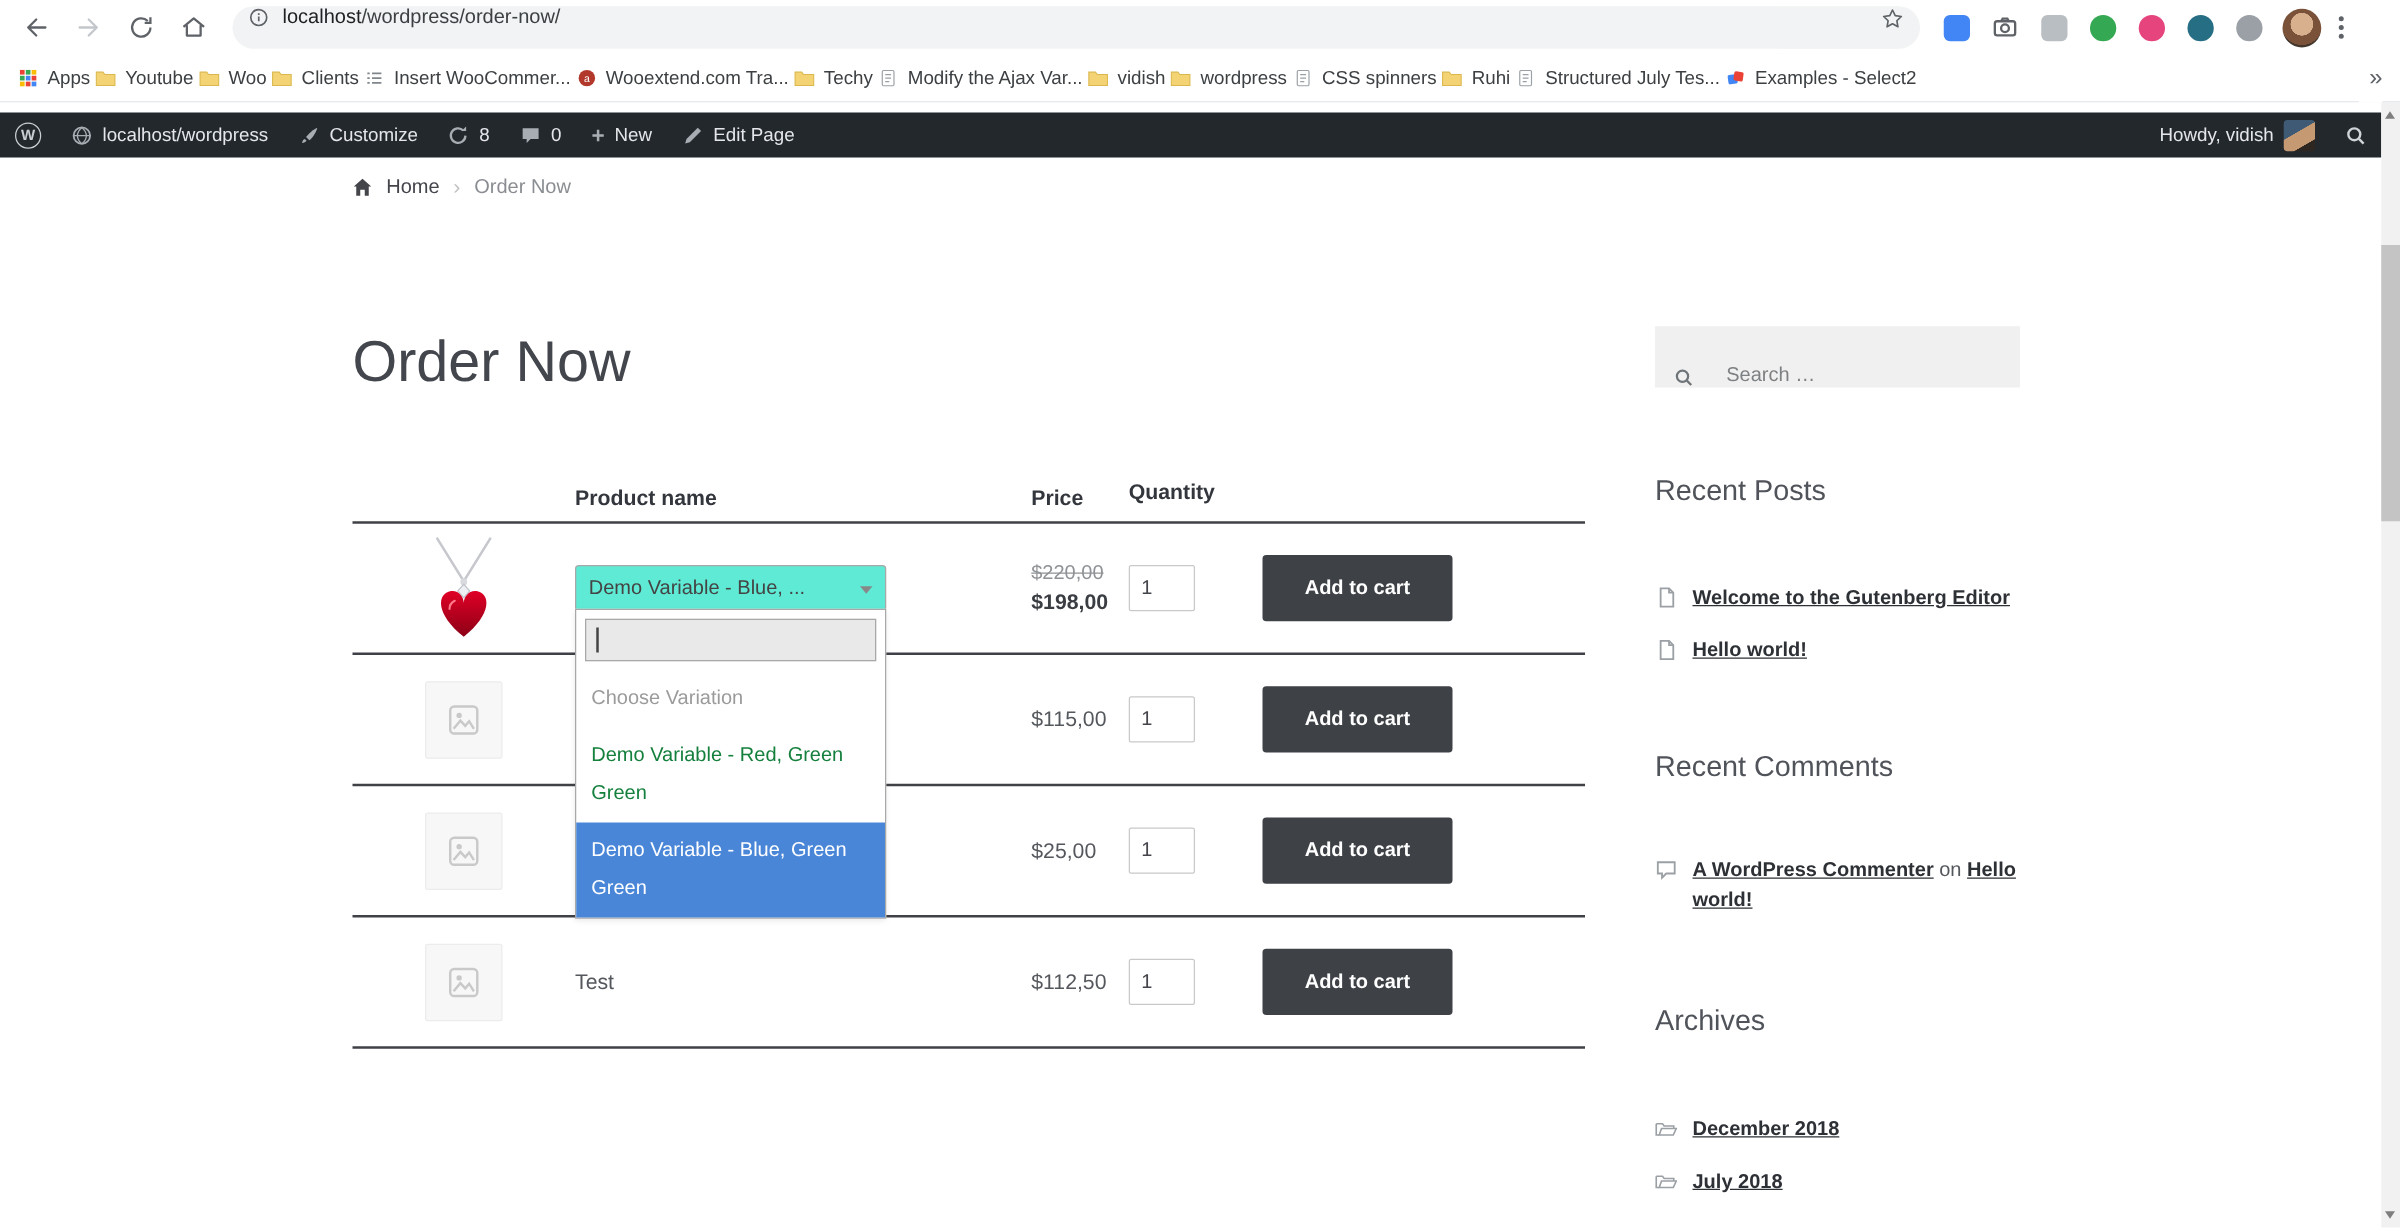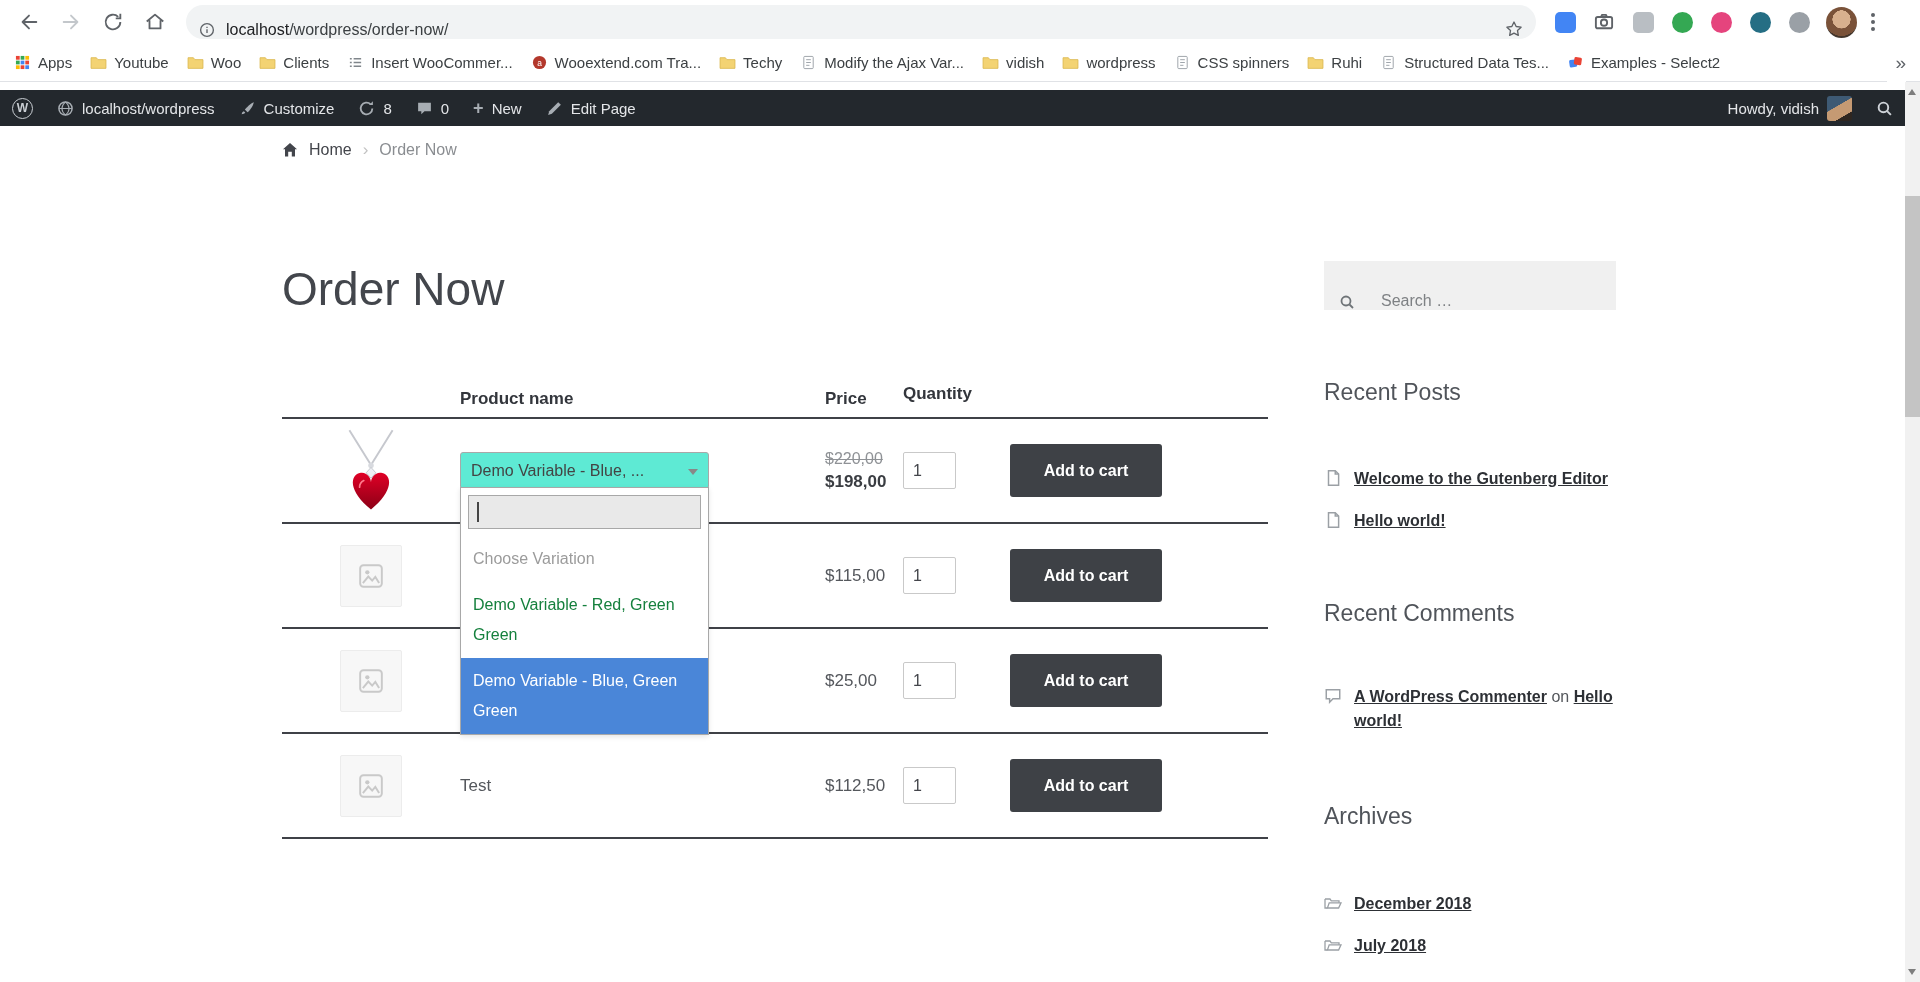--- a/index.html
+++ b/index.html
@@ -4,38 +4,38 @@
 <style>
 *{margin:0;padding:0;box-sizing:border-box}
 html,body{width:1920px;height:982px;overflow:hidden;background:#fff;font-family:"Liberation Sans",sans-serif}
 svg.i{display:block;width:100%;height:100%}
 
 
 .toolbar{position:absolute;top:0;left:0;right:0;height:44px;background:#fff;display:flex;align-items:center;padding:0 10px}
 .navs{display:flex;align-items:center;gap:20px;margin:0 8px}
 .tbi{width:22px;height:22px;color:#5f6368}
 .tbi.disabled{color:#c3c7cb}
-.omnibox{margin-left:12px;width:1350px;height:34px;border-radius:17px;background:#f1f3f4;display:flex;align-items:flex-end;padding:0 12px;gap:10px}
+.omnibox{margin-left:12px;width:1350px;height:34px;border-radius:17px;background:#f1f3f4;display:flex;align-items:flex-start;padding:0 12px;gap:10px}
 .omni-ic{width:18px;height:18px;color:#5f6368;flex-shrink:0}
 .omni-url{flex:1;font-size:16px;color:#202124;white-space:nowrap;overflow:hidden}
 .omni-url .path{color:#3c4043}
 .star{width:20px;height:20px;color:#5f6368;flex-shrink:0}
 .exts{display:flex;align-items:center;gap:13px;margin-left:16px}
 .ext{width:26px;height:26px;display:flex;align-items:center;justify-content:center}
 .shape-sq{width:21px;height:21px;border-radius:5px}
 .shape-ci{width:21px;height:21px;border-radius:50%}
 .ext svg{width:20px;height:20px;color:#5f6368}
 .chrome-avatar{width:31px;height:31px;border-radius:50%;margin-left:14px;flex-shrink:0;
   background:radial-gradient(circle at 50% 40%,#d8b08e 0 37%,#7a5239 38% 68%,#43362c 69%)}
 .kebab{display:flex;flex-direction:column;gap:3px;margin:0 12px 0 14px}
 .kebab i{width:4px;height:4px;border-radius:50%;background:#5f6368;display:block}
 
 
 .bmbar{position:absolute;top:44px;left:0;right:0;height:38px;background:#fff;border-bottom:1px solid #e0e2e6;
-  display:flex;align-items:center;gap:18px;padding:0 14px;overflow:hidden}
+  display:flex;align-items:center;gap:4px;padding:0 14px;overflow:hidden}
 .bm{display:flex;align-items:center;gap:7px;font-size:15px;color:#3c4043;flex-shrink:0}
 .bm-ic{width:17px;height:15px;flex-shrink:0}
 .bm-over{position:absolute;right:14px;top:44px;height:38px;display:flex;align-items:center;font-size:19px;color:#5f6368;background:#fff;padding-left:8px}
 
 
 .pagec{position:absolute;top:82px;left:0;width:1905px;height:900px;background:#fff}
 
 
 .adminbar{position:absolute;top:8px;left:0;width:100%;height:36px;background:#23282d;display:flex;align-items:center;color:#e4e6e9;font-size:15px}
 .abitem{display:flex;align-items:center;gap:8px;height:100%;padding:0 12px}
@@ -373,21 +373,21 @@
         </svg>
       </span>
       <span>Ruhi</span>
     </span>
   <span class="bm">
       <span class="bm-ic">
         <svg class="i">
           <use href="#ic-page"></use>
         </svg>
       </span>
-      <span>Structured Data Tes...</span>
+      <span>Structured July Tes...</span>
     </span>
   <span class="bm">
       <span class="bm-ic">
         <svg class="i">
           <use href="#ic-select2"></use>
         </svg>
       </span>
       <span>Examples - Select2</span>
     </span>
 </div>

